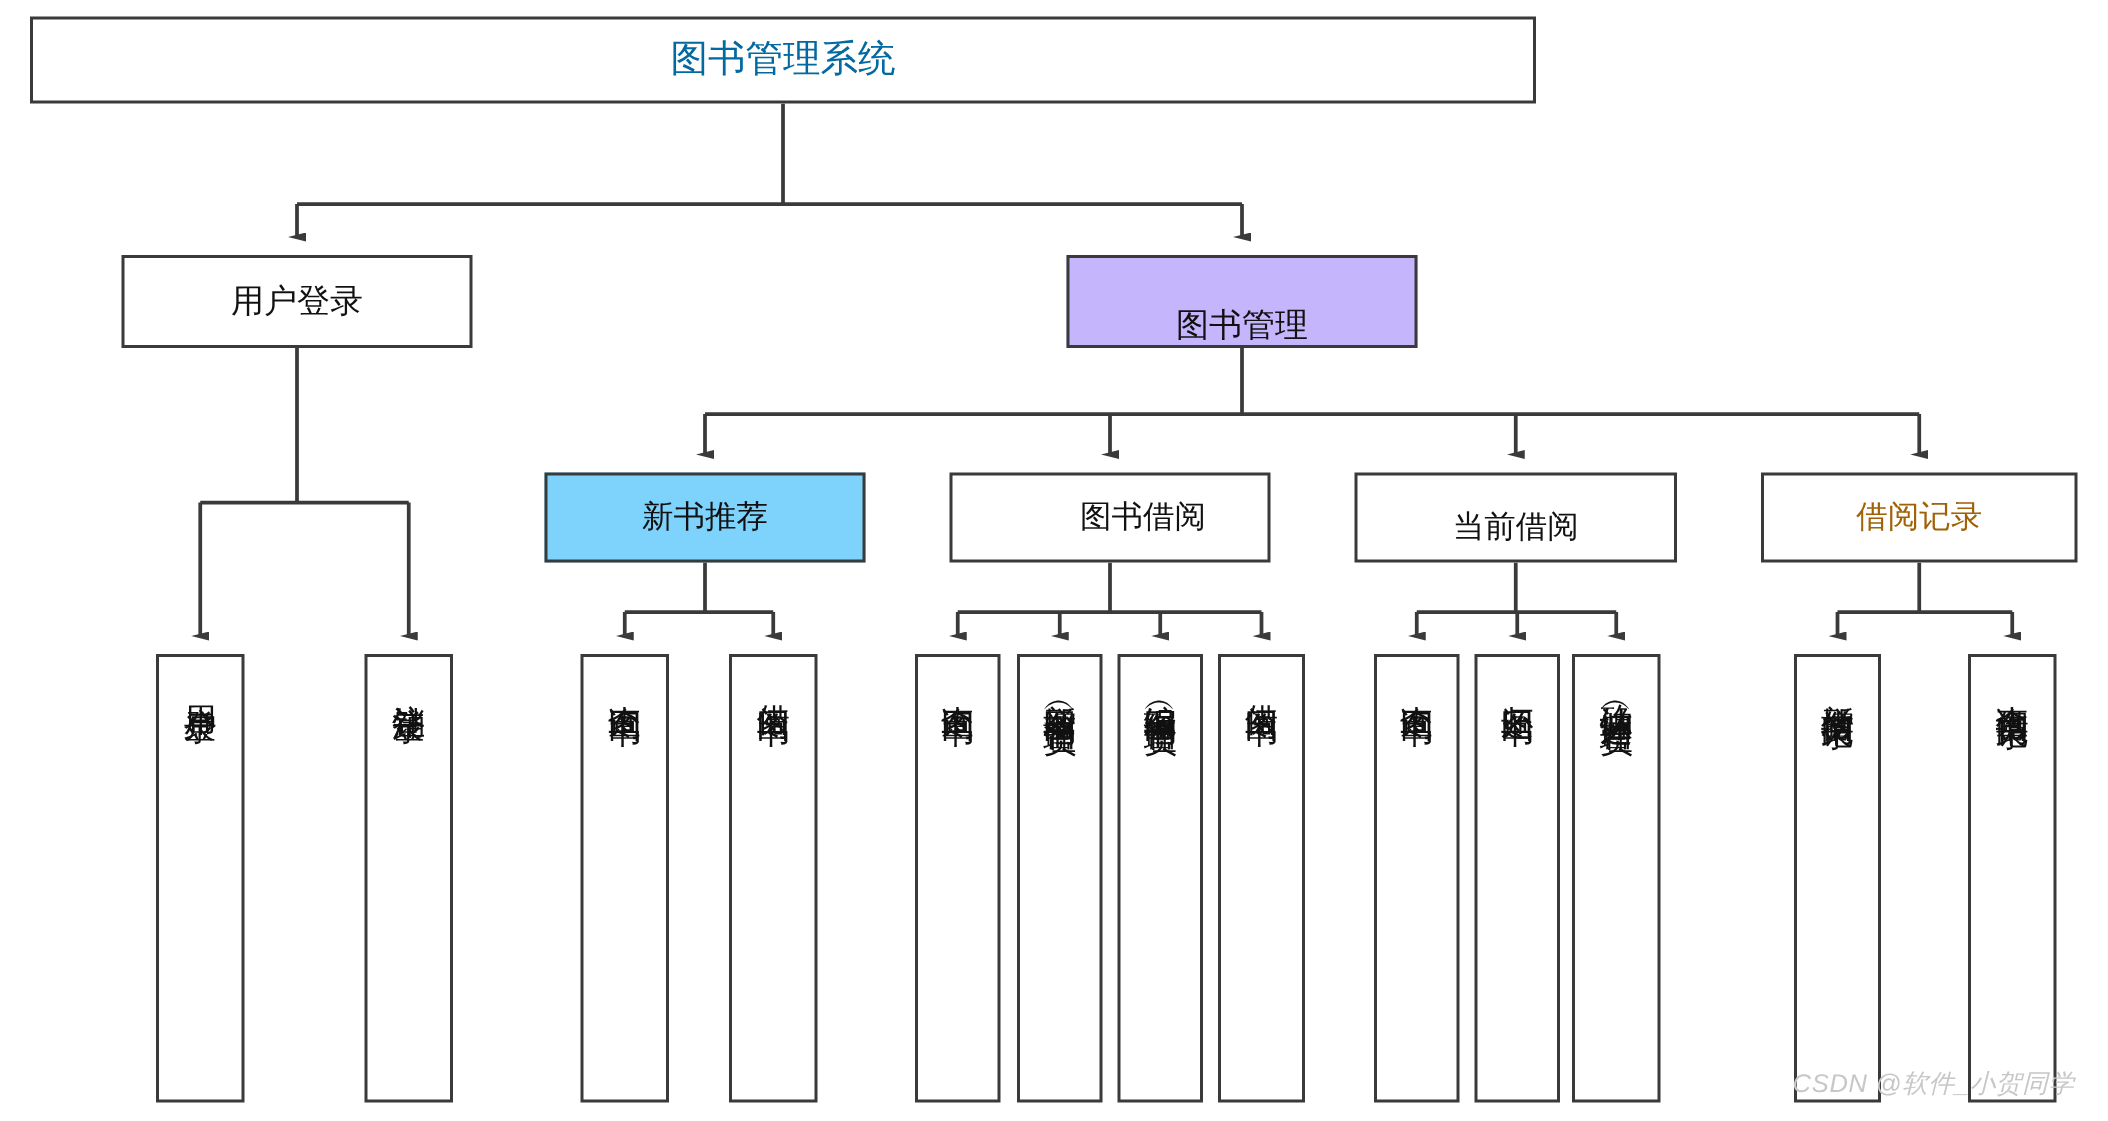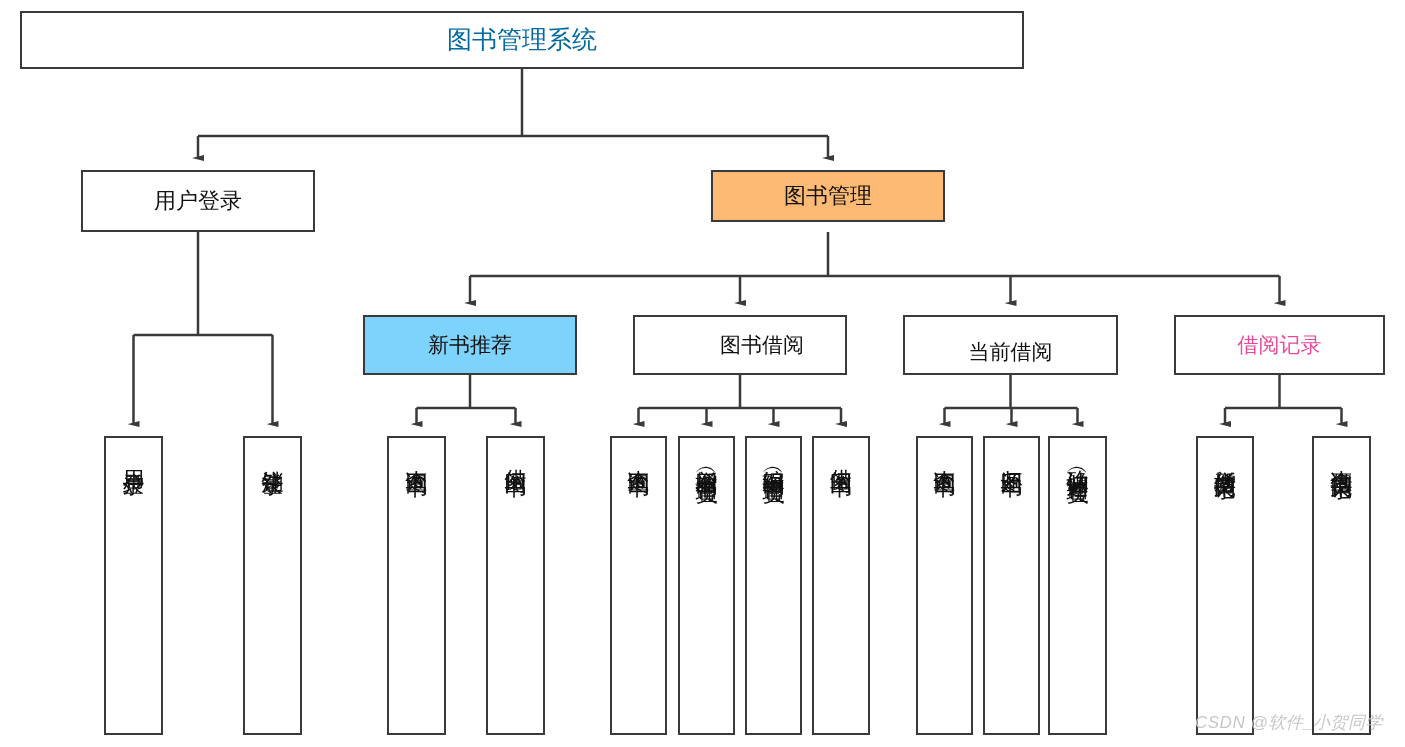--- a/index.html
+++ b/index.html
@@ -63,34 +63,34 @@
         <line x1="1341.5" y1="408" x2="1341.5" y2="424" stroke="#3a3a3a" stroke-width="2.5" marker-end="url(#arrowhead)"></line>
       </g>
   </svg>
   <div id="node-layer">
       <div class="node h" style="left: 20px; top: 11px; width: 1004px; height: 58px; border-color: rgb(58, 58, 58); background: rgb(255, 255, 255);">
         <span class="lbl" style="color: #0369a1;">图书管理系统</span>
       </div>
       <div class="node lvl2" style="left: 81px; top: 170px; width: 234px; height: 62px; border-color: rgb(58, 58, 58); background: rgb(255, 255, 255);">
         <span class="lbl" style="color: rgb(17, 17, 17);">用户登录</span>
       </div>
-      <div class="node lvl2" style="left: 711px; top: 170px; width: 234px; height: 52px; border-color: rgb(58, 58, 58); background: #fdba74;">
+      <div class="node lvl2" style="left: 711px; top: 170px; width: 234px; height: 62px; border-color: rgb(58, 58, 58); background: #c4b5fd; align-items: flex-end;">
         <span class="lbl" style="color: rgb(17, 17, 17);">图书管理</span>
       </div>
       <div class="node lvl3" style="left: 363px; top: 315px; width: 214px; height: 60px; border-color: rgb(58, 58, 58); background: #7dd3fc;">
         <span class="lbl" style="color: rgb(17, 17, 17);">新书推荐</span>
       </div>
       <div class="node lvl3" style="left: 633px; top: 315px; width: 214px; height: 60px; border-color: rgb(58, 58, 58); background: rgb(255, 255, 255);">
         <span class="lbl" style="color: rgb(17, 17, 17); margin-left: 44px;">图书借阅</span>
       </div>
       <div class="node lvl3" style="left: 903px; top: 315px; width: 215px; height: 60px; border-color: rgb(58, 58, 58); background: rgb(255, 255, 255);">
         <span class="lbl" style="color: rgb(17, 17, 17); margin-top: 14px;">当前借阅</span>
       </div>
       <div class="node lvl3" style="left: 1174px; top: 315px; width: 211px; height: 60px; border-color: rgb(58, 58, 58); background: rgb(255, 255, 255);">
-        <span class="lbl" style="color: #ec4899;">借阅记录</span>
+        <span class="lbl" style="color: #a16207;">借阅记录</span>
       </div>
       <div class="node leaf" style="left: 104px; top: 436px; width: 59px; height: 299px; border-color: rgb(58, 58, 58); background: rgb(255, 255, 255);">
         <span class="lbl" style="color: rgb(17, 17, 17);">用户登录</span>
       </div>
       <div class="node leaf" style="left: 243px; top: 436px; width: 59px; height: 299px; border-color: rgb(58, 58, 58); background: rgb(255, 255, 255);">
         <span class="lbl" style="color: rgb(17, 17, 17);">注销登录</span>
       </div>
       <div class="node leaf" style="left: 387px; top: 436px; width: 59px; height: 299px; border-color: rgb(58, 58, 58); background: rgb(255, 255, 255);">
         <span class="lbl" style="color: rgb(17, 17, 17);">查询图书</span>
       </div>

